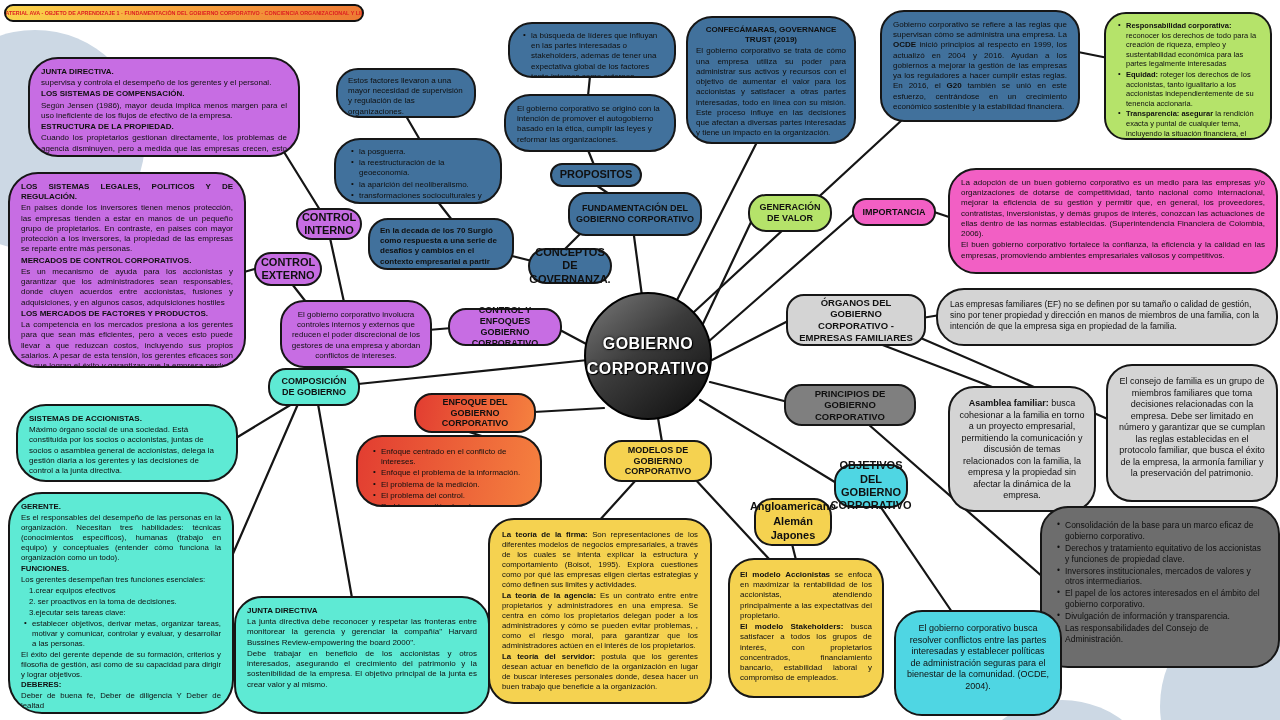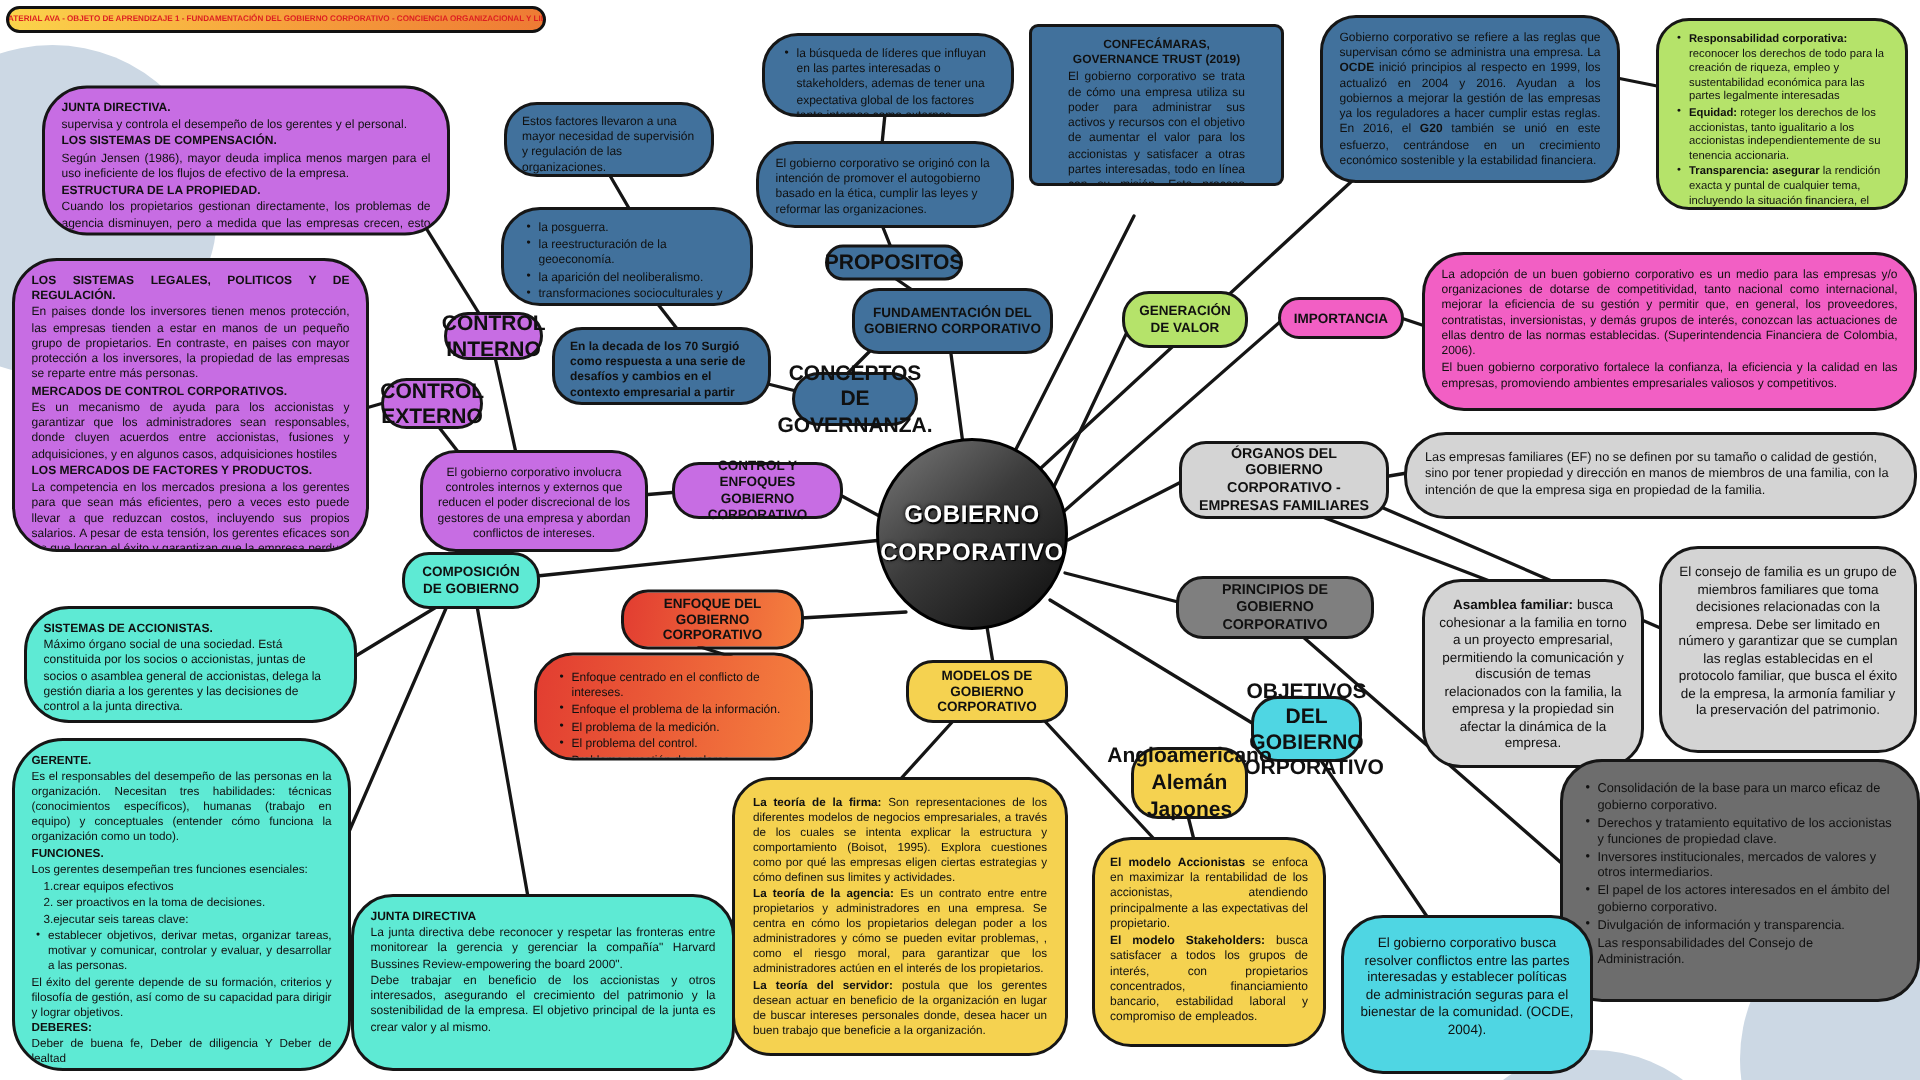--- a/index.html
+++ b/index.html
@@ -36,21 +36,21 @@
         white-space:nowrap;overflow:hidden;box-sizing:border-box;}
   #center-circle{position:absolute;left:584px;top:292px;width:128px;height:128px;border-radius:50%;z-index:2;
         background:linear-gradient(140deg,#7a7a7a 0%,#3b3b3b 45%,#0c0c0c 100%);border:2px solid #000;
         display:flex;flex-direction:column;align-items:center;justify-content:center;gap:7px;box-sizing:border-box;}
   #center-circle .t{color:#fff;font-weight:bold;font-size:16px;letter-spacing:.4px;
         text-shadow:1px 1px 0 #000,0 0 3px #000;}
   .fs75{font-size:7.5px;}
   .fs78{font-size:7.8px;}
   .fs85{font-size:8.5px;}
   .fs9{font-size:9px;}
-  .pfs85{font-size:14px;}
+  .pfs85{font-size:11px;}
   .pfs95{font-size:9.5px;}
 </style>
 </head>
 <body>
 
 <div id="canvas">
 
   <div class="bgcircle" style="left:-75px;top:30px;width:220px;height:220px;"></div>
   <div class="bgcircle" style="left:1160px;top:598px;width:216px;height:216px;"></div>
   <div class="bgcircle" style="left:962px;top:700px;width:200px;height:200px;"></div>
@@ -173,21 +173,21 @@
       <div class="para"><span>Debe trabajar en beneficio de los accionistas y otros interesados, asegurando el crecimiento del patrimonio y la sostenibilidad de la empresa. El objetivo principal de la junta es crear valor y al mismo.</span></div>
     </div>
 
   <div class="node c-steel" style="left:508px;top:22px;width:168px;height:56px;border-radius:24px;padding:7px 10px;">
       <div class="para bullet"><span> la búsqueda de líderes que influyan en las partes interesadas o stakeholders, ademas de tener una expectativa global de los factores tanto internos como externos.</span></div>
     </div>
   <div class="node c-steel" style="left:504px;top:94px;width:172px;height:58px;border-radius:26px;padding:8px 11px;">
       <div class="para"><span>El gobierno corporativo se originó con la intención de promover el autogobierno basado en la ética, cumplir las leyes y reformar las organizaciones.</span></div>
     </div>
   <div class="pill c-steel pfs85" style="left:550px;top:163px;width:92px;height:24px;">PROPOSITOS</div>
-  <div class="node c-steel just" style="left:686px;top:16px;width:170px;height:108px;border-radius:6px;padding:7px 24px;">
+  <div class="node c-steel just" style="left:686px;top:16px;width:170px;height:128px;border-radius:26px;padding:7px 8px;">
       <div class="para center"><span class="b">CONFECÁMARAS, GOVERNANCE TRUST (2019)</span></div>
       <div class="para"><span>El gobierno corporativo se trata de cómo una empresa utiliza su poder para administrar sus activos y recursos con el objetivo de aumentar el valor para los accionistas y satisfacer a otras partes interesadas, todo en línea con su misión. Este proceso influye en las decisiones que afectan a diversas partes interesadas y tiene un impacto en la organización.</span></div>
     </div>
   <div class="node c-steel just" style="left:880px;top:10px;width:200px;height:112px;border-radius:24px;">
       <div class="para"><span>Gobierno corporativo se refiere a las reglas que supervisan cómo se administra una empresa. La </span><span class="b">OCDE</span><span> inició principios al respecto en 1999, los actualizó en 2004 y 2016. Ayudan a los gobiernos a mejorar la gestión de las empresas ya los reguladores a hacer cumplir estas reglas. En 2016, el </span><span class="b">G20</span><span> también se unió en este esfuerzo, centrándose en un crecimiento económico sostenible y la estabilidad financiera.</span></div>
     </div>
   <div class="node c-green fs75" style="left:1104px;top:12px;width:168px;height:128px;border-radius:22px;padding:7px 9px;">
       <div class="para bullet"><span class="b">Responsabilidad corporativa:</span><span> reconocer los derechos de todo para la creación de riqueza, empleo y sustentabilidad económica para las partes legalmente interesadas</span></div>
       <div class="para bullet"><span class="b">Equidad:</span><span> roteger los derechos de los accionistas, tanto igualitario a los accionistas independientemente de su tenencia accionaria.</span></div>
       <div class="para bullet"><span class="b">Transparencia: asegurar</span><span> la rendición exacta y puntal de cualquier tema, incluyendo la situación financiera, el desempeño, la propiedad.</span></div>

